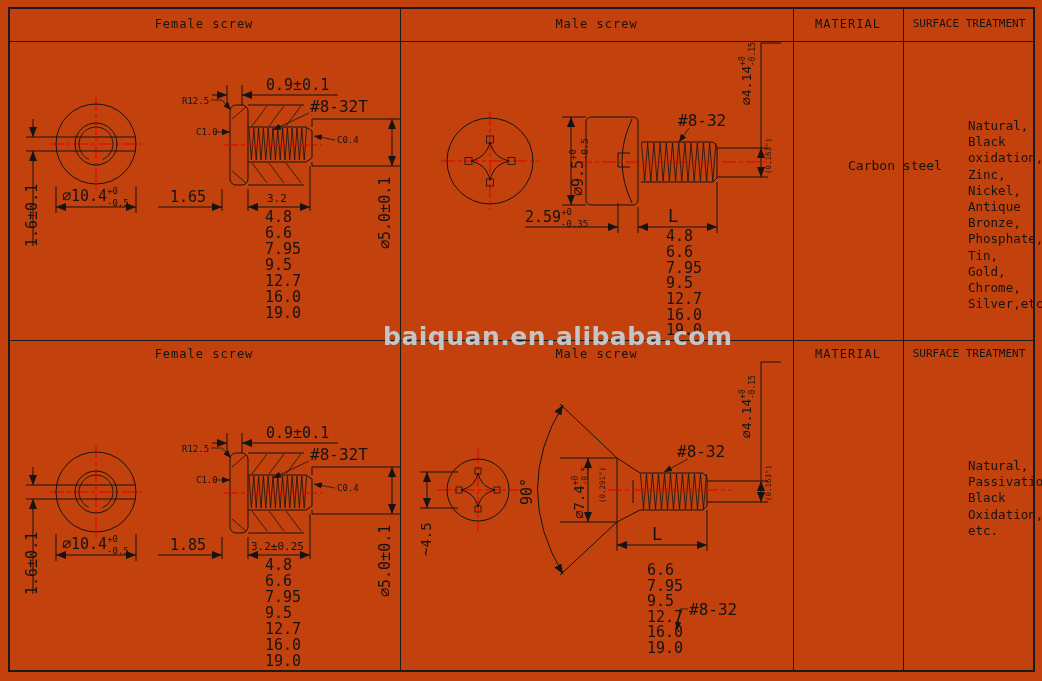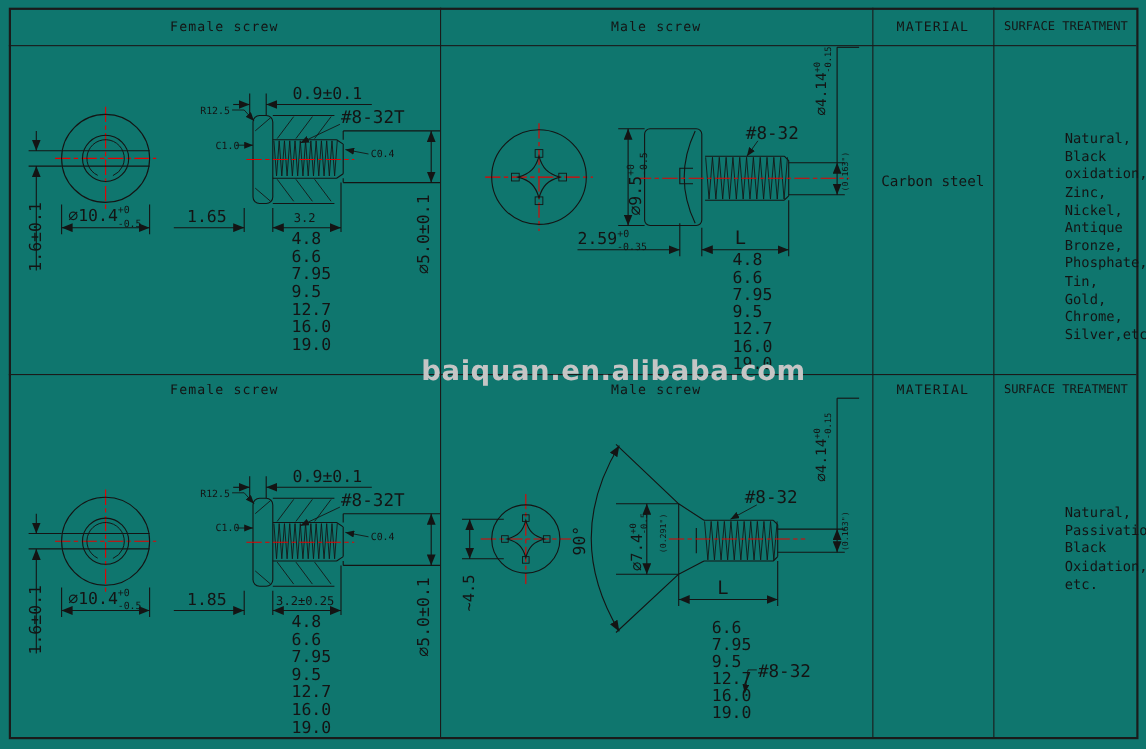--- a/index.html
+++ b/index.html
@@ -1,16 +1,16 @@
 <!DOCTYPE html>
 <html><head>
 <meta charset="utf-8">
 <style>
   html,body{margin:0;padding:0;background:#ffffff;}
-  .sheet{position:relative;width:1042px;height:681px;background:#0f766e;overflow:hidden;
+  .sheet{position:relative;width:1042px;height:681px;background:#c2410c;overflow:hidden;
          font-family:"DejaVu Sans Mono",monospace;color:#141414;}
   .frame{position:absolute;left:8px;top:7px;width:1023px;height:661px;border:2px solid #1a1a1a;}
   .vline{position:absolute;top:7px;height:663px;width:1px;background:#1a1a1a;}
   .hline{position:absolute;left:8px;width:1025px;height:1px;background:#1a1a1a;}
   .hdr{position:absolute;height:34px;line-height:34px;text-align:center;font-size:12px;letter-spacing:1px;}
   .hdr2{position:absolute;top:342px;height:24px;line-height:24px;text-align:center;font-size:12px;letter-spacing:1px;}
   .mat{position:absolute;left:793px;width:110px;text-align:center;font-size:13px;}
   .surf{position:absolute;left:920px;width:112px;font-size:12.5px;line-height:16.2px;white-space:pre-line;margin-left:48px;}
   .wm{position:absolute;left:383px;top:322px;font-family:"DejaVu Sans",sans-serif;
       font-size:25px;font-weight:700;color:#c5c5c5;letter-spacing:0.5px;z-index:6;}
@@ -46,21 +46,21 @@
   <div class="hdr" style="left:8px;top:7px;width:392px;">Female screw</div>
   <div class="hdr" style="left:400px;top:7px;width:393px;">Male screw</div>
   <div class="hdr" style="left:793px;top:7px;width:110px;">MATERIAL</div>
   <div class="hdr" style="left:903px;top:7px;width:132px;font-size:11px;letter-spacing:0;">SURFACE TREATMENT</div>
 
   <div class="hdr2" style="left:8px;width:392px;">Female screw</div>
   <div class="hdr2" style="left:400px;width:393px;">Male screw</div>
   <div class="hdr2" style="left:793px;width:110px;">MATERIAL</div>
   <div class="hdr2" style="left:903px;width:132px;font-size:11px;letter-spacing:0;">SURFACE TREATMENT</div>
 
-  <div class="mat" style="top:158px;">Carbon steel</div>
+  <div class="mat" style="top:158px;padding-left:47px;">Carbon steel</div>
   <div class="surf" style="top:118px;">Natural,
 Black oxidation,
 Zinc,
 Nickel,
 Antique Bronze,
 Phosphate,
 Tin,
 Gold,
 Chrome,
 Silver,etc.</div>

